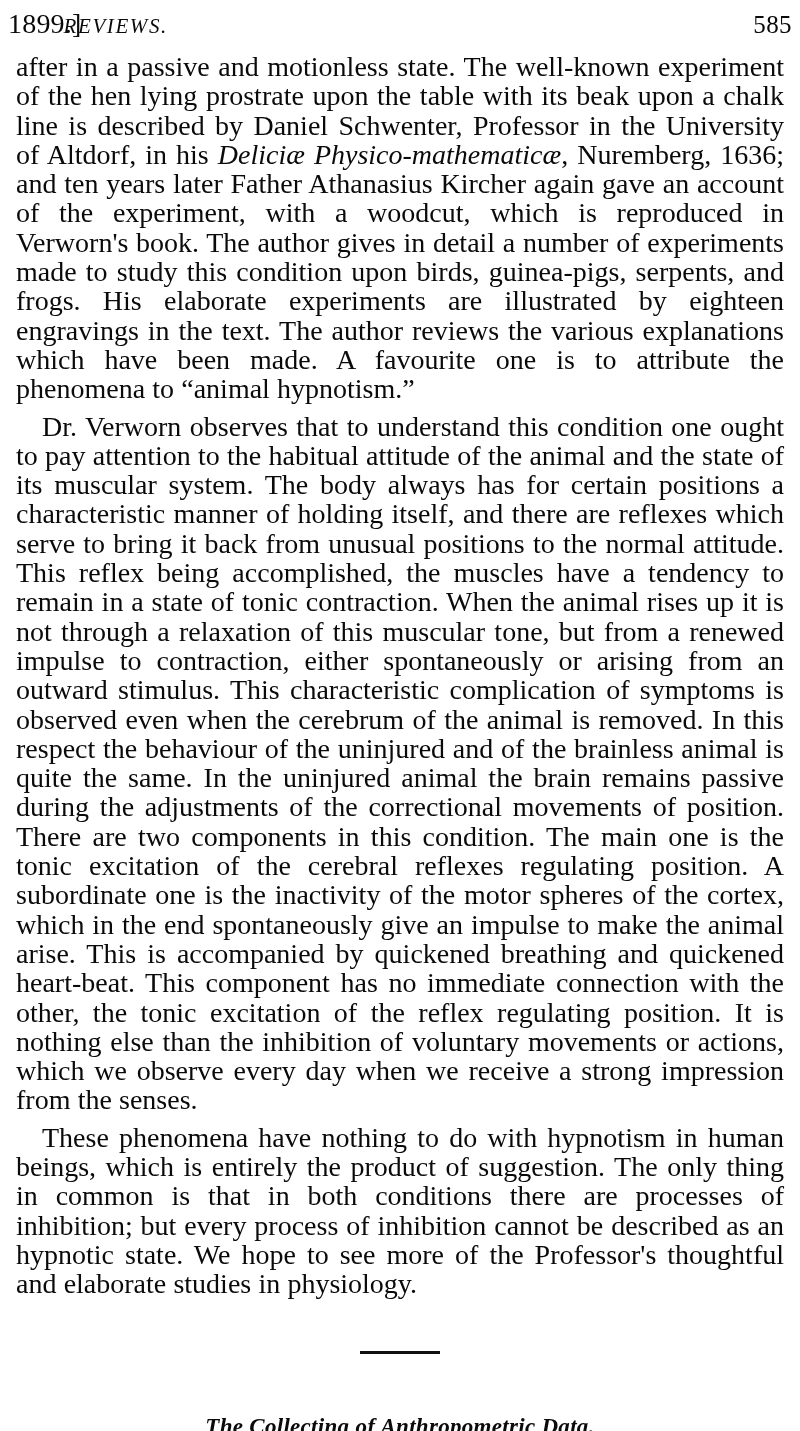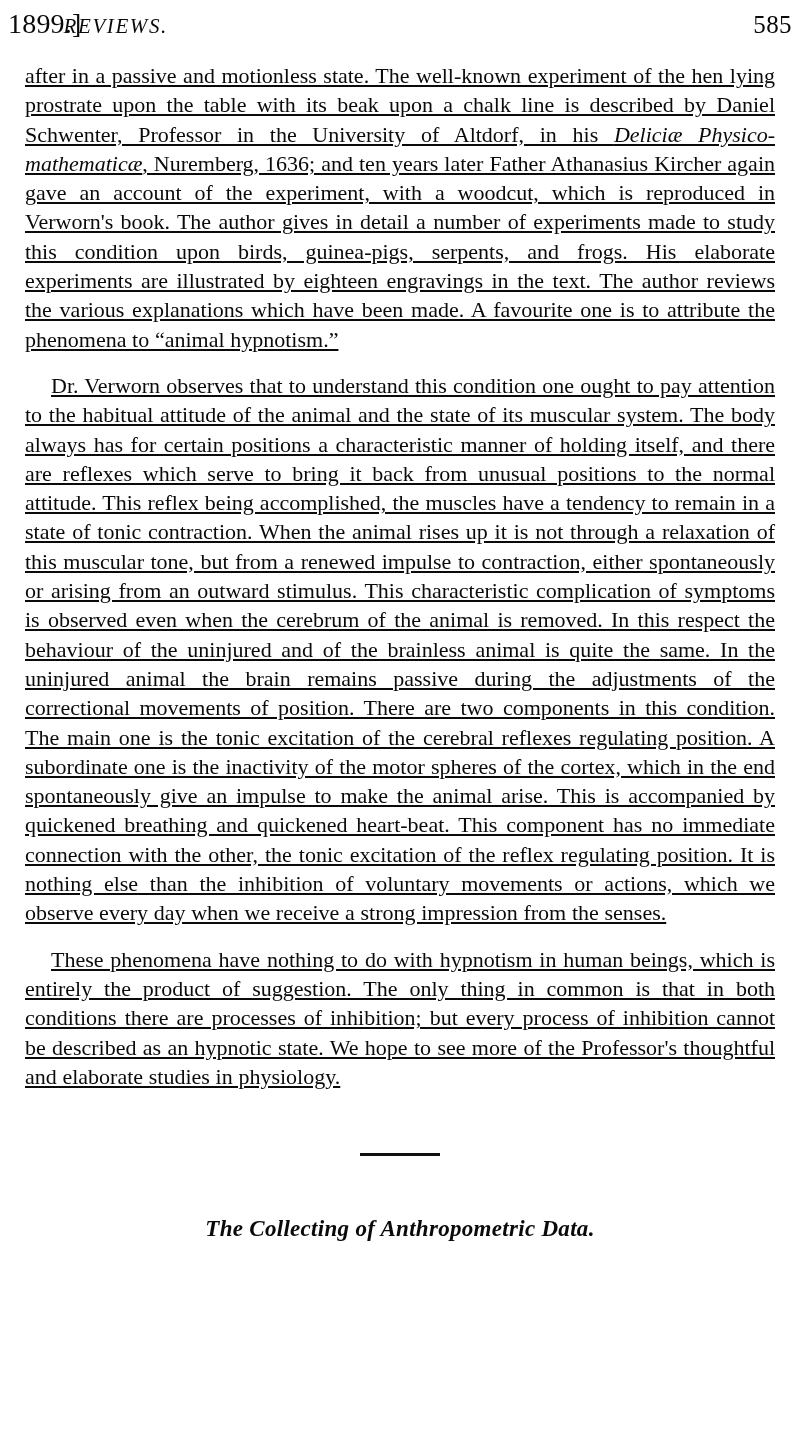--- a/index.html
+++ b/index.html
@@ -53,29 +53,28 @@
     letter-spacing: 0.4px;
     white-space: nowrap;
     margin-left: 43px;
   }
 
   
   .body-text {
     margin-top: 8px;
   }
   p.para {
-    margin: 17px;
-    font-size: 22px;
+    margin: 8px;
+    font-size: 28px;
     line-height: 29.3px;
     text-align: justify;
     text-justify: inter-word;
     text-indent: 0;
     word-spacing: 0.2px;
     hyphens: none;
-    text-decoration: underline;
   }
   p.para.indent {
     text-indent: 26px;
   }
   p.para:last-child {
     text-align: justify;
   }
   .latin-title {
     font-style: italic;
   }

